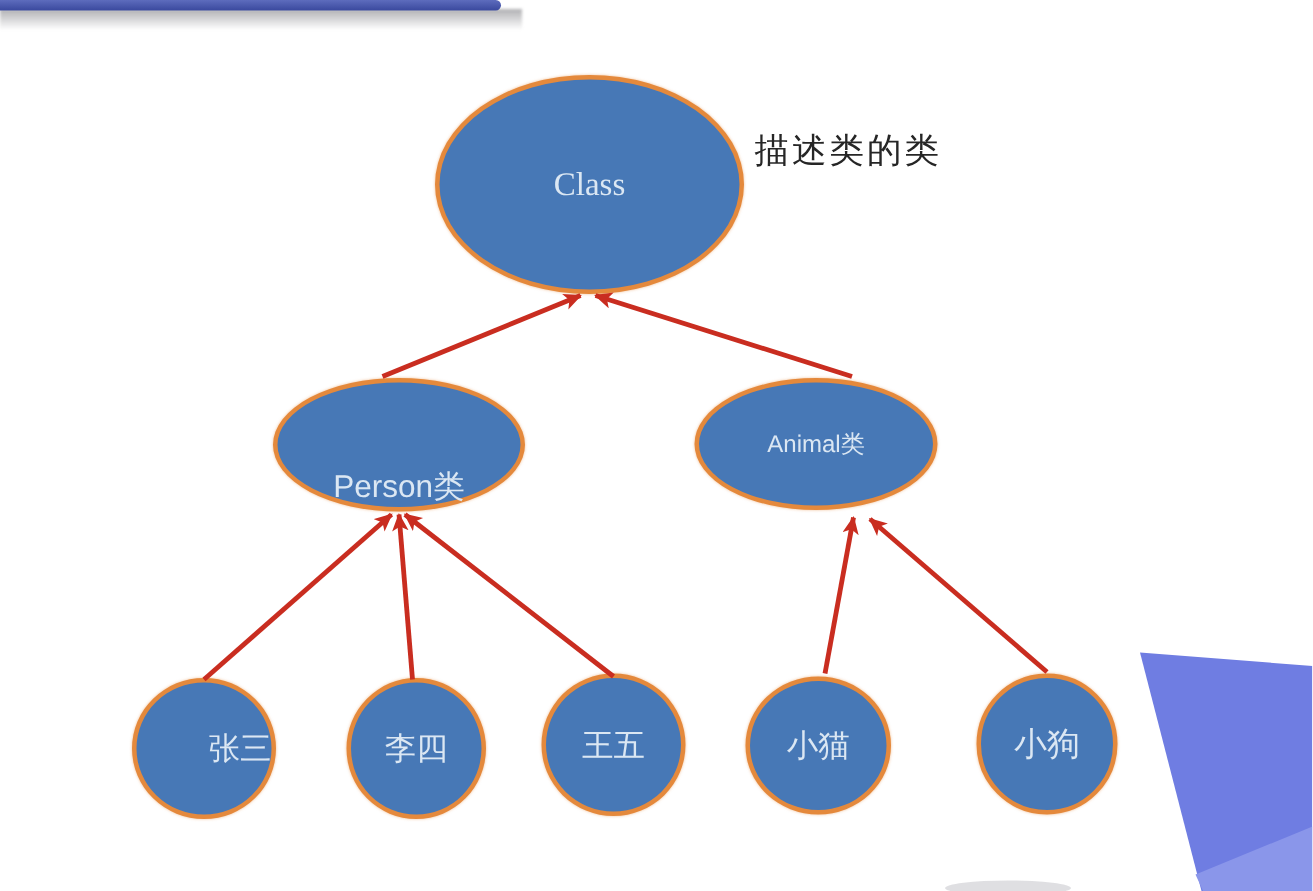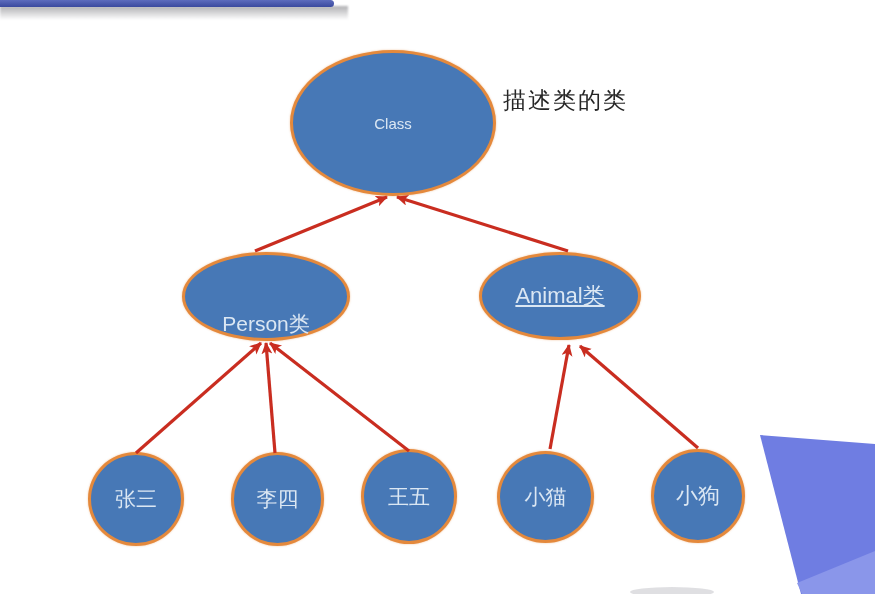--- a/index.html
+++ b/index.html
@@ -27,24 +27,24 @@
     background:var(--node-fill);
     border:3px solid var(--node-border);
     border-radius:50%;
     box-sizing:border-box;
     display:flex;align-items:center;justify-content:center;
     color:var(--node-text);
     box-shadow:0 0 2px rgba(228,137,60,0.55);
     z-index:4;
   }
   .node span{white-space:nowrap;}
-  .node-class   {left:290px;top:50px; width:206px;height:146px;font-size:15px;}
+  .node-class   {left:290px;top:50px; width:206px;height:146px;font-size:22px;font-family:Liberation Serif, serif;}
   .node-person  {left:182px;top:252px;width:168px;height:89px; font-size:21px;align-items:flex-end;}
-  .node-animal  {left:479px;top:252px;width:162px;height:88px; font-size:22px;text-decoration:underline;}
-  .node-zhangsan{left:88px; top:452px;width:96px; height:94px; font-size:21px;}
+  .node-animal  {left:463px;top:252px;width:162px;height:88px; font-size:16px;}
+  .node-zhangsan{left:88px; top:452px;width:96px; height:94px; font-size:21px;justify-content:flex-end;}
   .node-lisi    {left:231px;top:452px;width:93px; height:94px; font-size:21px;}
   .node-wangwu  {left:361px;top:449px;width:96px; height:95px; font-size:21px;text-align:center;}
   .node-xiaomao {left:497px;top:451px;width:97px; height:92px; font-size:21px;}
   .node-xiaogou {left:651px;top:449px;width:94px; height:94px; font-size:22px;}
 
   .annotation{
     position:absolute;left:503px;top:84px;
     font-size:23px;line-height:32px;letter-spacing:2px;
     color:var(--annotation-text);
     font-weight:400;

